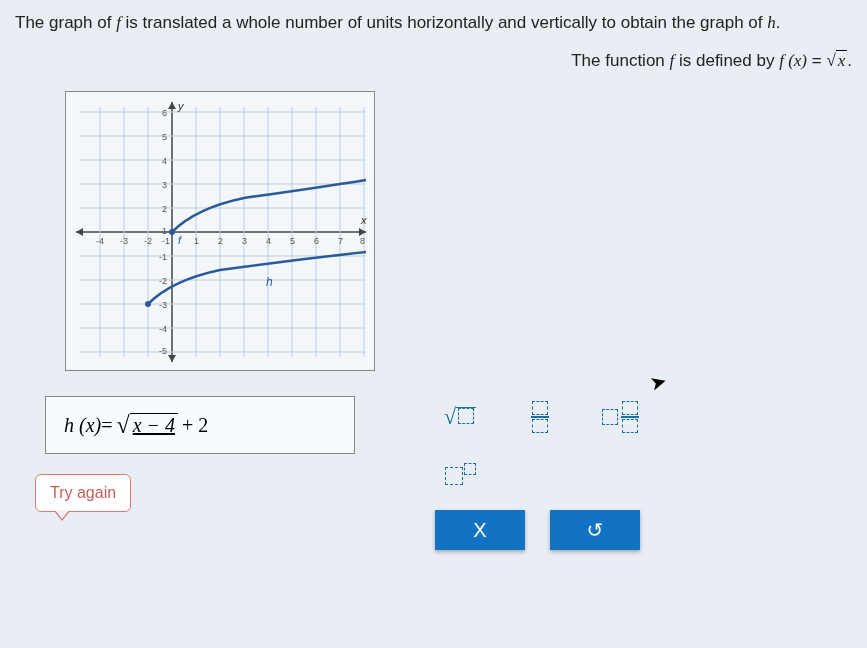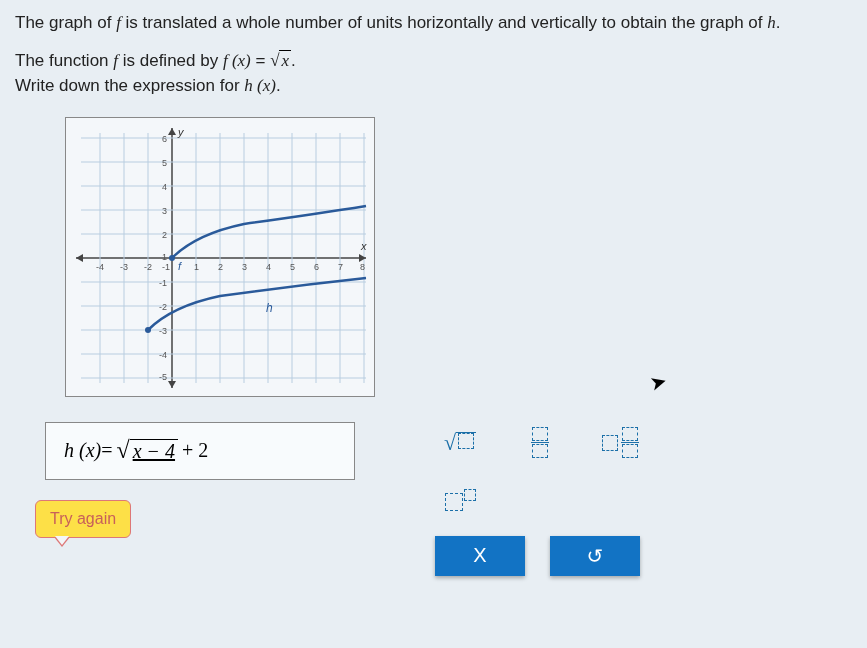--- a/index.html
+++ b/index.html
@@ -11,21 +11,21 @@
       padding: 10px 15px;
       position: relative;
       overflow: hidden;
     }
     .problem-text {
       font-size: 17px;
       color: #222;
       line-height: 1.5;
       margin-bottom: 18px;
     }
-    .problem-text .line2 { margin-top: 12px; }
+    .problem-text .line2 { margin-top: 12px; text-align: right; }
     .italic { font-style: italic; font-family: 'Times New Roman', serif; }
     .math { font-family: 'Times New Roman', serif; font-style: italic; }
     .sqrt-sym { font-style: normal; }
     .graph-box {
       border: 1px solid #888;
       width: 310px;
       height: 280px;
       background: #f4f7fa;
       margin-top: 15px;
       margin-left: 50px;
@@ -120,21 +120,21 @@
       font-size: 20px;
       cursor:pointer;
       box-shadow: 0 2px 4px rgba(0,0,0,0.3);
     }
     .try-again {
       display:inline-block;
       border: 1.5px solid #d77;
       border-radius: 6px;
       padding: 9px 14px;
       color: #c8605a;
-      background: #fde047;
+      background: #ffffff;
       font-size: 16px;
       margin-top: 20px;
       margin-left: 20px;
       position: relative;
     }
     .try-again::after {
       content:"";
       position:absolute;
       bottom:-10px; left:18px;
       width:0; height:0;
@@ -162,23 +162,20 @@
   </style>
 </head>
 <body>
 
 <div class="problem-text">
   <div>
     <span>The graph of </span><span class="italic">f</span><span> is translated a whole number of units horizontally and vertically to obtain the graph of </span><span class="italic">h</span><span>.</span>
   </div>
   <div class="line2">
     <span>The function </span><span class="italic">f</span><span> is defined by </span><span class="math">f (x)</span><span> = </span><span class="math"><span class="sqrt-sym">√</span><span style="border-top:1px solid #000; padding:0 2px;">x</span></span><span>.</span>
-  </div>
-  <div>
-    <span>Write down the expression for </span><span class="math">h (x)</span><span>.</span>
   </div>
 </div>
 
 <div class="graph-box">
   <svg width="310" height="280" viewBox="0 0 310 280">
 
     <g stroke="#b8cde0" stroke-width="1">
       <line x1="10" y1="140" x2="300" y2="140" stroke="#444" stroke-width="1.5"></line>
       <line x1="106" y1="10" x2="106" y2="270" stroke="#444" stroke-width="1.5"></line>
 

